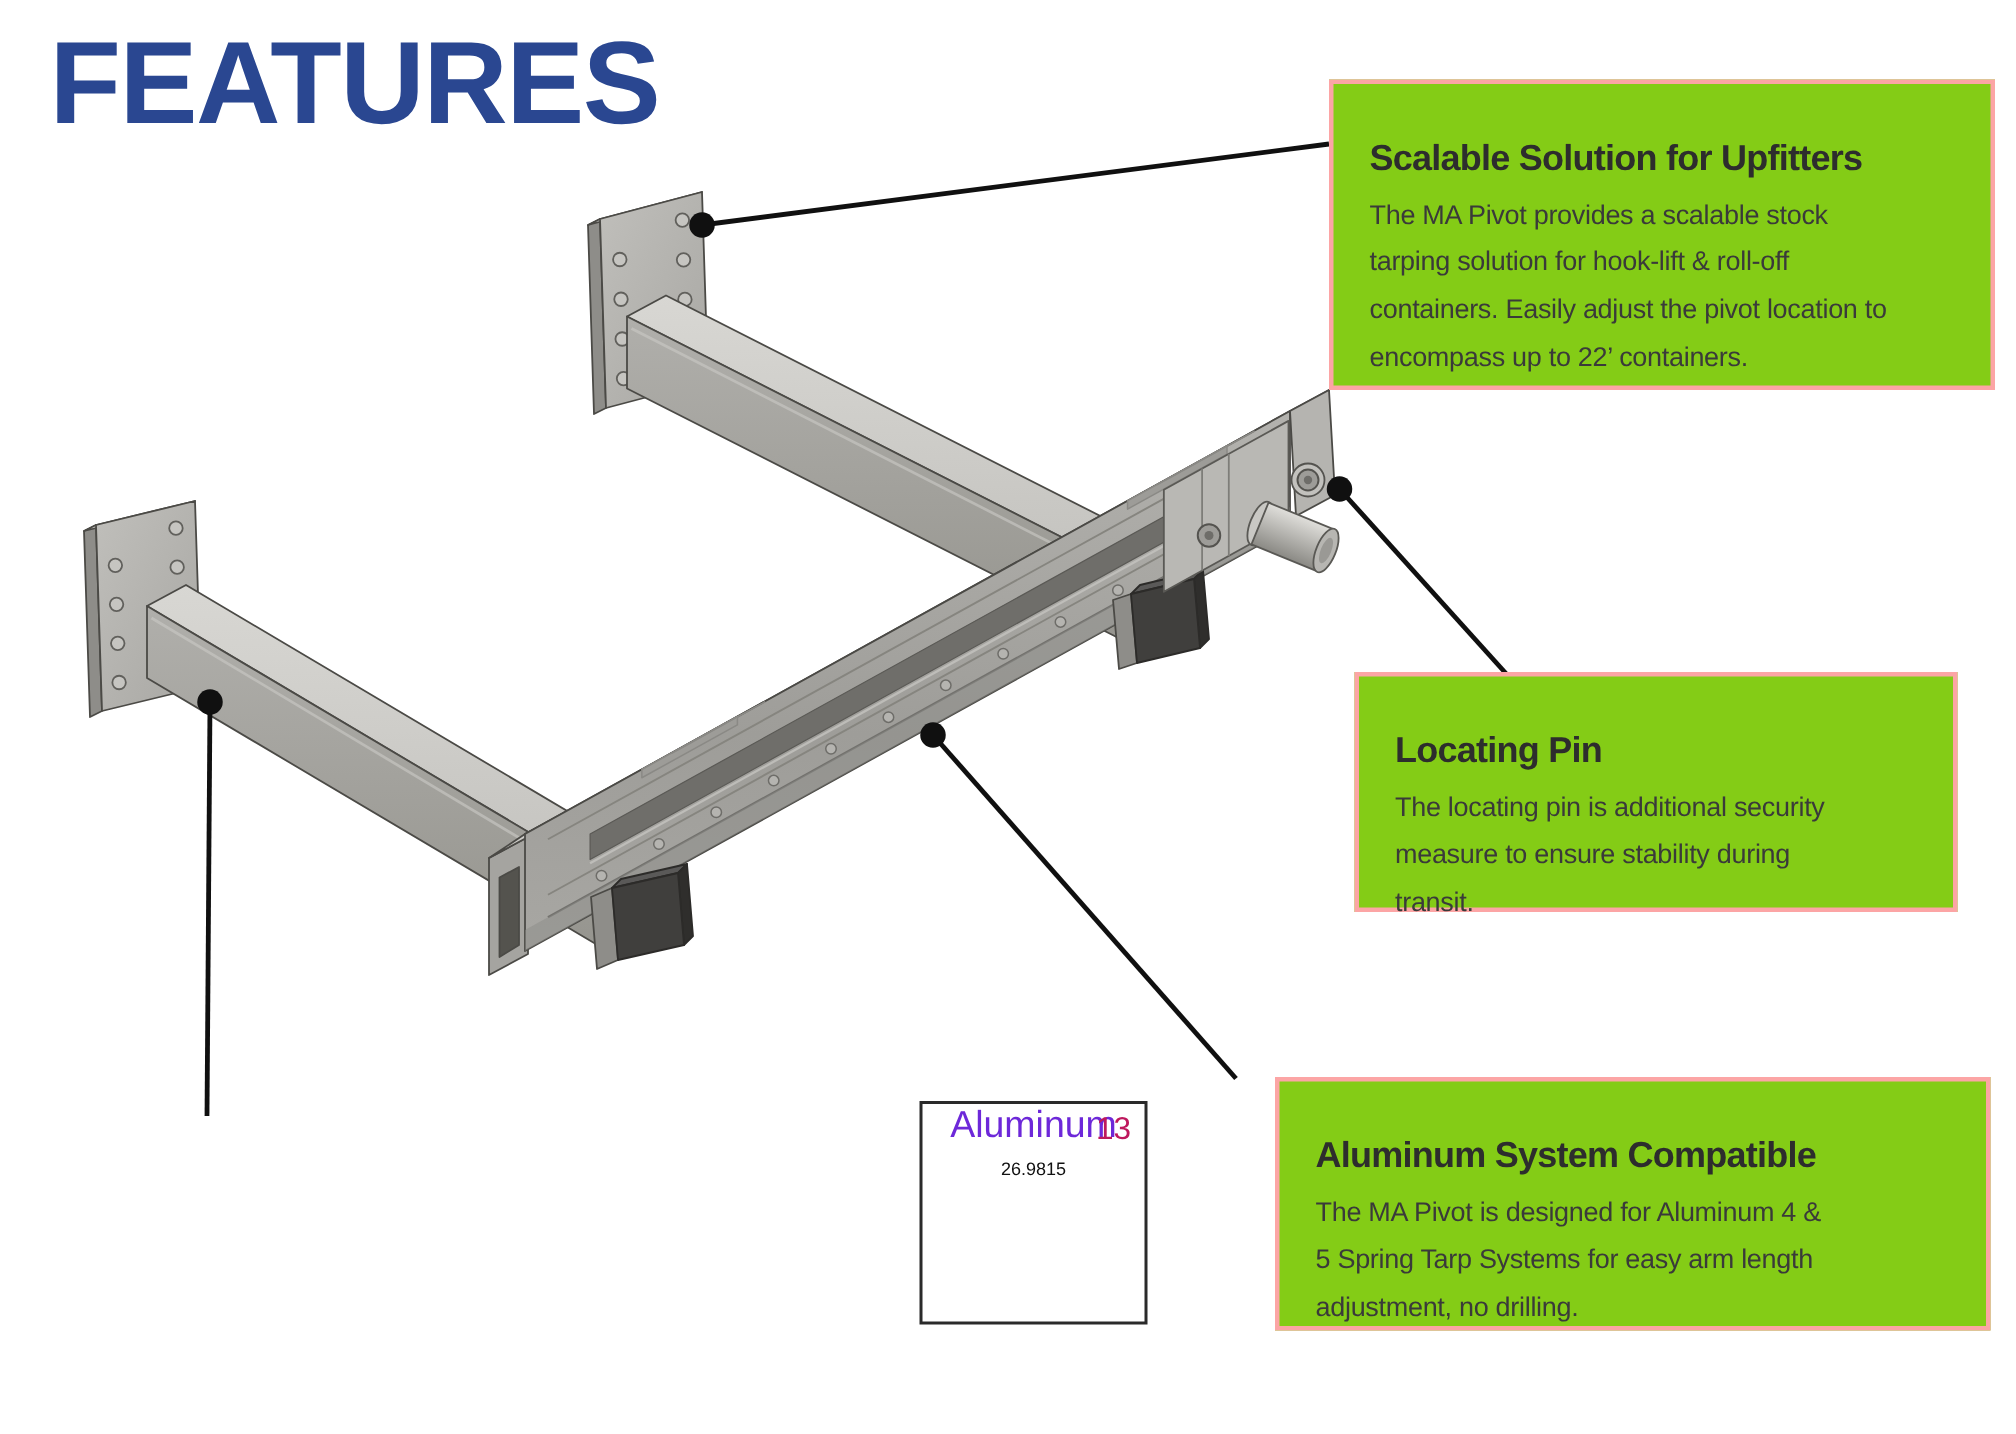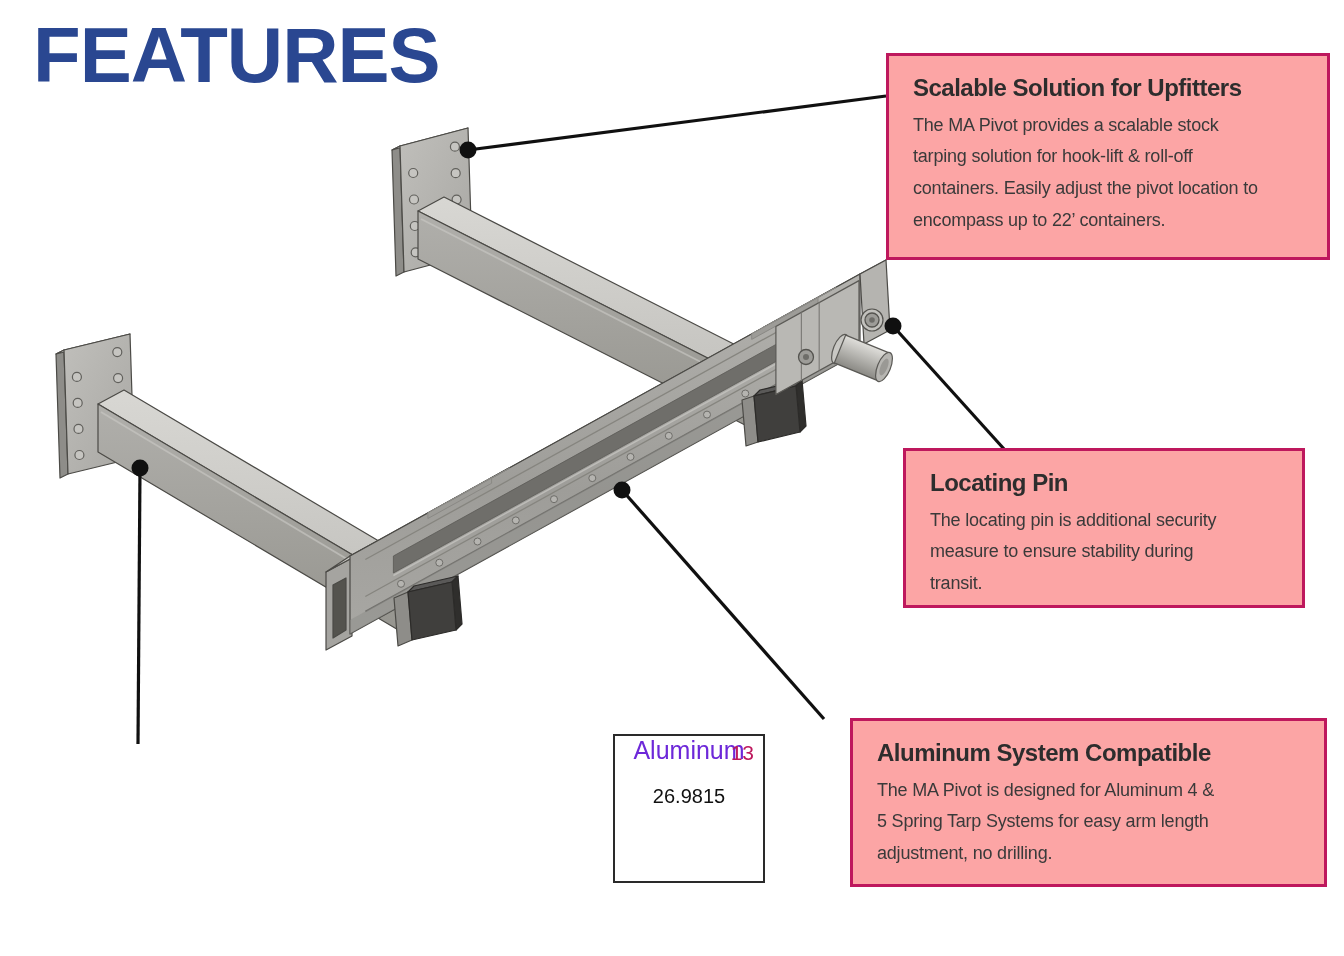--- a/index.html
+++ b/index.html
@@ -2,38 +2,38 @@
 <html><head>
 <meta charset="utf-8">
 <style>
   html,body{margin:0;padding:0;background:#ffffff;}
   body{width:1344px;height:956px;position:relative;overflow:hidden;
        font-family:"Liberation Sans","DejaVu Sans",sans-serif;color:#2e2e2e;}
   .canvas{position:absolute;inset:0;}
   .page-title{position:absolute;left:33px;top:16px;margin:0;line-height:1;
        font-size:78px;font-weight:bold;letter-spacing:-1px;color:#2a4791;}
   .illustration-svg{position:absolute;left:0;top:0;width:1344px;height:956px;}
-  .callout{position:absolute;background:#fca5a5;border:3px solid #be185d;
-       box-sizing:border-box;padding:18px 14px 10px 24px;}
+  .callout{position:absolute;background:#84cc16;border:3px solid #fca5a5;
+       box-sizing:border-box;padding:36px 14px 10px 24px;}
   .callout-title{font-size:24px;font-weight:bold;letter-spacing:-0.5px;
        color:#2d2d2d;margin:0 0 7px 0;line-height:1.2;}
   .callout-body{font-size:18px;letter-spacing:-0.2px;color:#3a3a3a;
        line-height:1.76;white-space:pre-line;}
   #callout-scalable{left:886px;top:53px;width:444px;height:207px;}
   #callout-locating{left:903px;top:448px;width:402px;height:160px;}
   #callout-nowelding{left:100px;top:745px;width:403px;height:168px;}
   #callout-aluminum{left:850px;top:718px;width:477px;height:169px;}
   .element-card{position:absolute;left:613px;top:734px;width:152px;height:149px;
        background:#fff;border:2px solid #2a2a2a;box-sizing:border-box;
        display:flex;flex-direction:column;align-items:center;}
   .element-number{position:absolute;top:5px;right:9px;font-size:21px;color:#be185d;}
   .element-symbol{font-size:76px;font-weight:bold;letter-spacing:-3px;
        line-height:0.98;margin-top:8px;color:#111;}
   .element-name{font-size:25px;color:#6d28d9;margin-top:0;text-align:right;}
-  .element-mass{font-size:20px;color:#111;margin-top:20px;}
+  .element-mass{font-size:12px;color:#111;margin-top:7px;}
 </style>
 </head>
 <body>
 
 <div class="canvas">
 
   <h1 class="page-title">FEATURES</h1>
 
   <svg class="illustration-svg" viewBox="0 0 1344 956">
     <defs>

